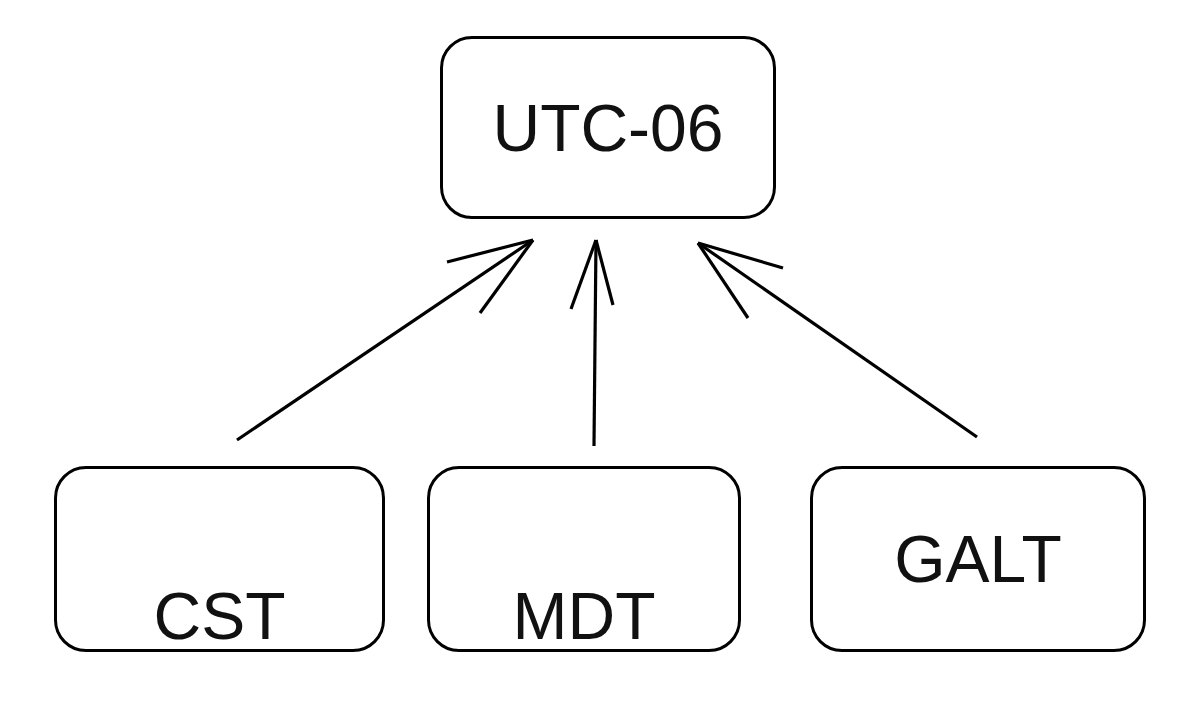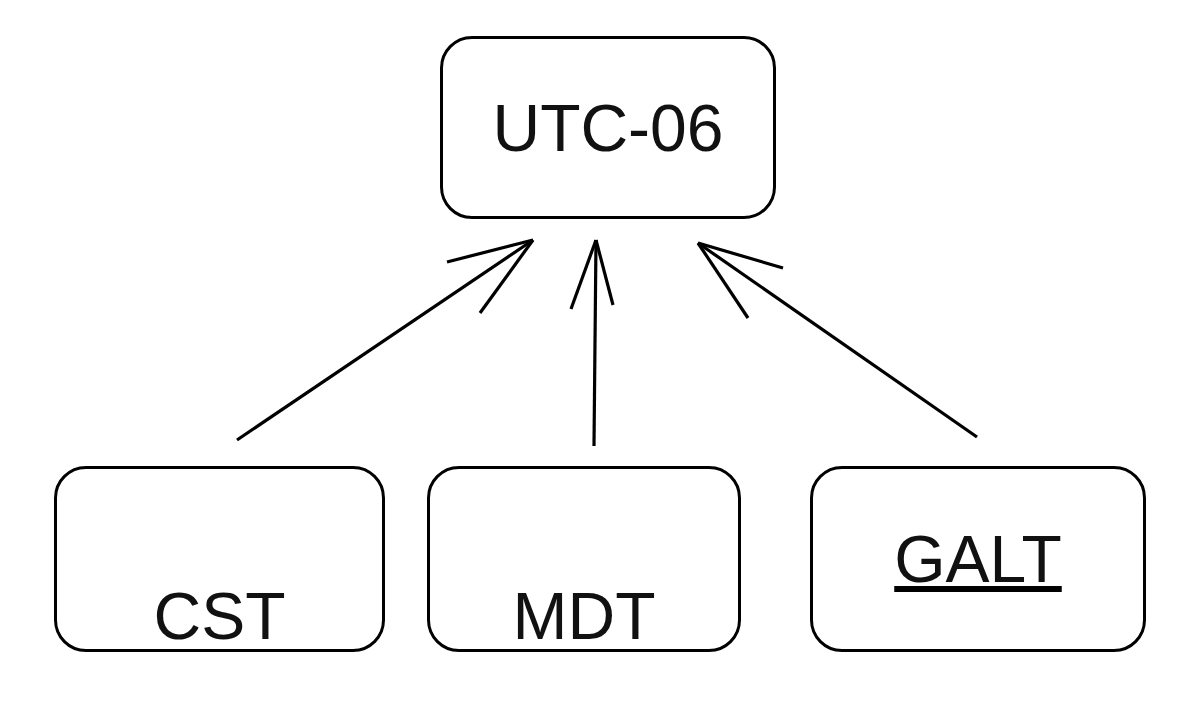--- a/index.html
+++ b/index.html
@@ -64,21 +64,20 @@
     left: 427px;
     top: 466px;
     width: 338px;
     height: 186px;
   }
   #node-galt {
     left: 810px;
     top: 466px;
     width: 336px;
     height: 186px;
-    text-decoration: underline;
   }
   .edge-line {
     stroke: #000000;
     stroke-width: 3.2;
     stroke-linecap: butt;
     fill: none;
   }
   .edge-barb {
     stroke: #000000;
     stroke-width: 3.2;

